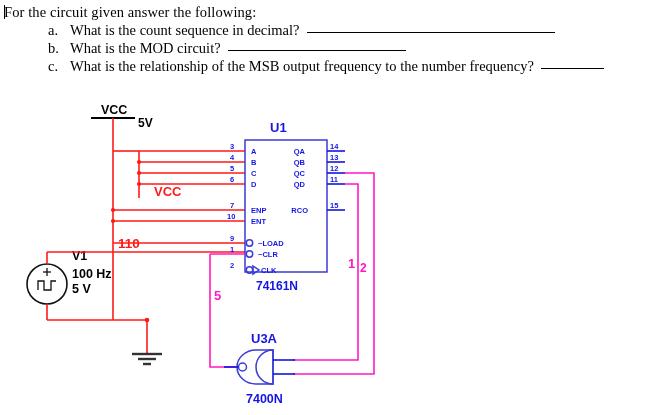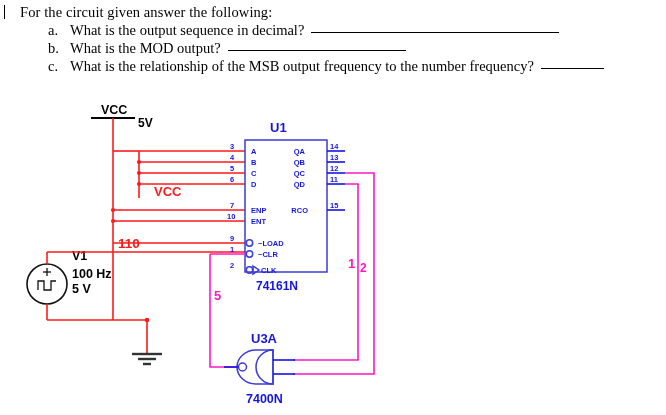--- a/index.html
+++ b/index.html
@@ -24,21 +24,20 @@
     top: 0;
     width: 666px;
     padding: 4px 0 0 4px;
     box-sizing: border-box;
   }
   .q-intro {
     font-size: 14.5px;
     line-height: 17px;
     white-space: nowrap;
     letter-spacing: 0.1px;
-    padding-left: 16px;
   }
   .q-list {
     margin: 0;
     padding: 0;
     list-style: none;
   }
   .q-item {
     display: flex;
     align-items: baseline;
     font-size: 14.5px;
@@ -117,26 +116,26 @@
 <body>
 
 <div id="question-block">
   <div id="text-caret"></div>
 
   <div class="q-intro">For the circuit given answer the following:</div>
 
   <ul class="q-list">
     <li class="q-item">
       <span class="q-marker">a.</span>
-      <span class="q-text">What is the output sequence in decimal?</span>
+      <span class="q-text">What is the count sequence in decimal?</span>
       <span class="q-blank" style="width:248px"></span>
     </li>
     <li class="q-item">
       <span class="q-marker">b.</span>
-      <span class="q-text">What is the MOD output?</span>
+      <span class="q-text">What is the MOD circuit?</span>
       <span class="q-blank" style="width:178px"></span>
     </li>
     <li class="q-item">
       <span class="q-marker">c.</span>
       <span class="q-text">What is the relationship of the MSB output frequency to the number frequency?</span>
       <span class="q-blank" style="width:63px"></span>
     </li>
   </ul>
 </div>
 

